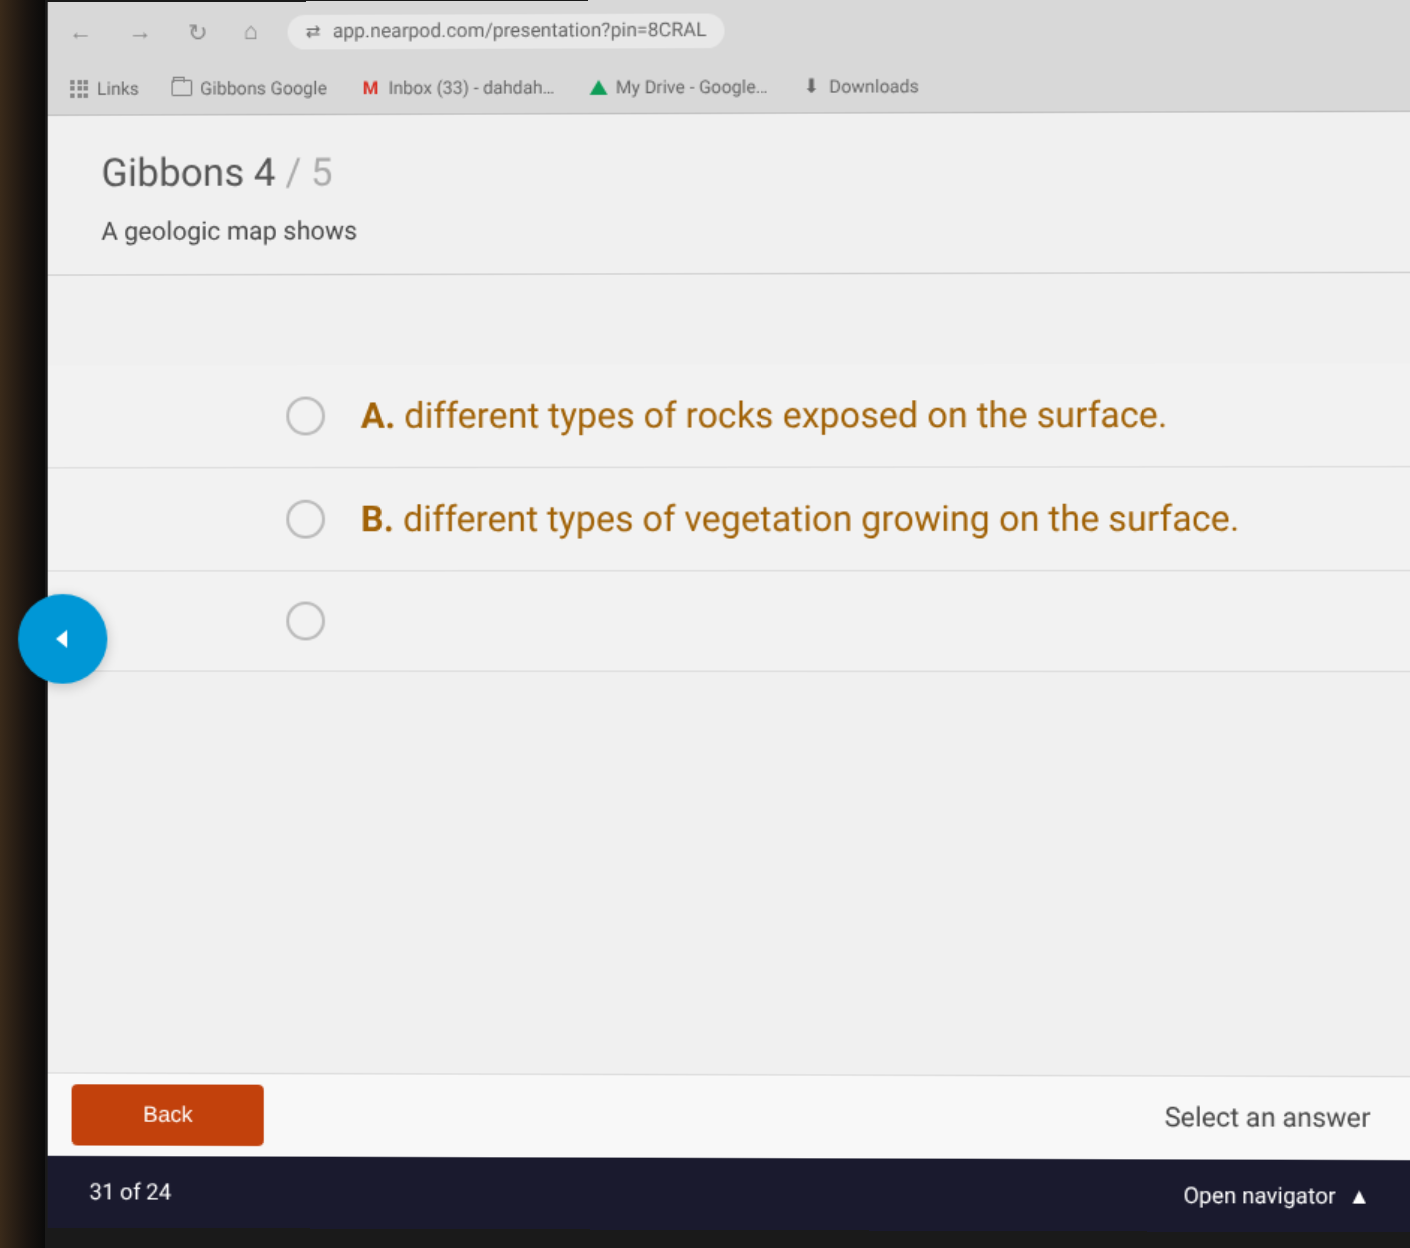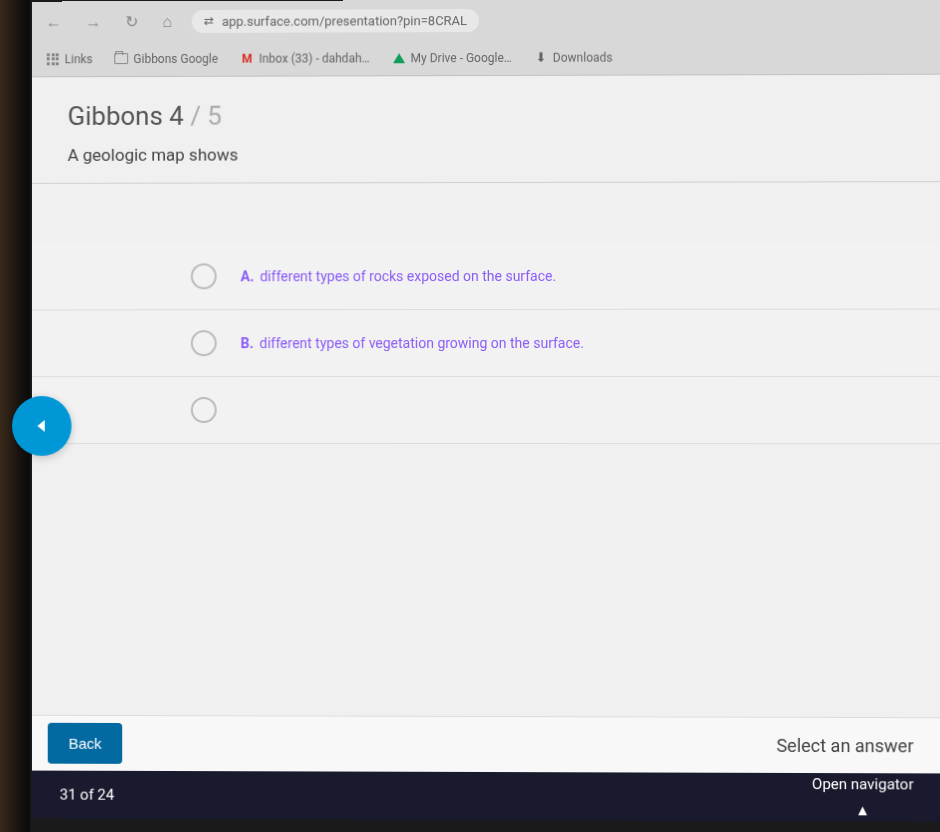--- a/index.html
+++ b/index.html
@@ -88,22 +88,22 @@
       gap: 24px;
     }
     .radio-circle {
       width: 26px;
       height: 26px;
       border: 2px solid #bbb;
       border-radius: 50%;
       flex-shrink: 0;
     }
     .answer-text {
-      font-size: 14px;
-      color: #8b5cf6;
+      font-size: 24px;
+      color: #a16207;
     }
     .answer-letter { font-weight: 700; margin-right: 6px; }
     .nav-circle {
       position: absolute;
       left: -20px;
       top: 320px;
       width: 60px;
       height: 60px;
       background: #0097d6;
       border-radius: 50%;
@@ -118,24 +118,24 @@
     .footer-bar {
       height: 56px;
       background: #f8f8f8;
       display: flex;
       align-items: center;
       justify-content: space-between;
       padding: 0 28px 0 16px;
       border-top: 1px solid #ddd;
     }
     .back-button {
-      background: #0369a1;
+      background: #c2410c;
       color: #fff;
       border: none;
-      padding: 12px 21px;
+      padding: 12px 48px;
       font-size: 15px;
       border-radius: 4px;
       cursor: pointer;
     }
     .select-answer {
       font-size: 18px;
       color: #444;
     }
     .bottom-nav {
       height: 48px;
@@ -145,21 +145,20 @@
       justify-content: space-between;
       padding: 0 28px;
       color: #fff;
       font-size: 15px;
     }
     .open-navigator {
       display: flex;
       align-items: center;
       gap: 8px;
       cursor: pointer;
-      flex-direction: column;
     }
     .side-bezel {
       position: absolute;
       left: 0;
       top: 0;
       width: 30px;
       height: 100%;
       background: linear-gradient(90deg, #3a2a1a 0%, #1a1410 60%, #0a0a0a 100%);
     }
     .gmail-icon { color: #d93025; font-weight: bold; }
@@ -187,21 +186,21 @@
 <div class="side-bezel"></div>
 <div class="screen">
 
   <div class="browser-toolbar">
     <span class="nav-arrow">←</span>
     <span class="nav-arrow">→</span>
     <span class="nav-arrow">↻</span>
     <span class="nav-arrow">⌂</span>
     <div class="url-bar">
       <span class="url-icon">⇄</span>
-      <span>app.surface.com/presentation?pin=8CRAL</span>
+      <span>app.nearpod.com/presentation?pin=8CRAL</span>
     </div>
   </div>
 
   <div class="bookmarks-bar">
     <div class="bookmark-item">
       <span class="bookmark-icon">
         <span class="apps-grid">
             <span></span>
             <span></span>
             <span></span>

